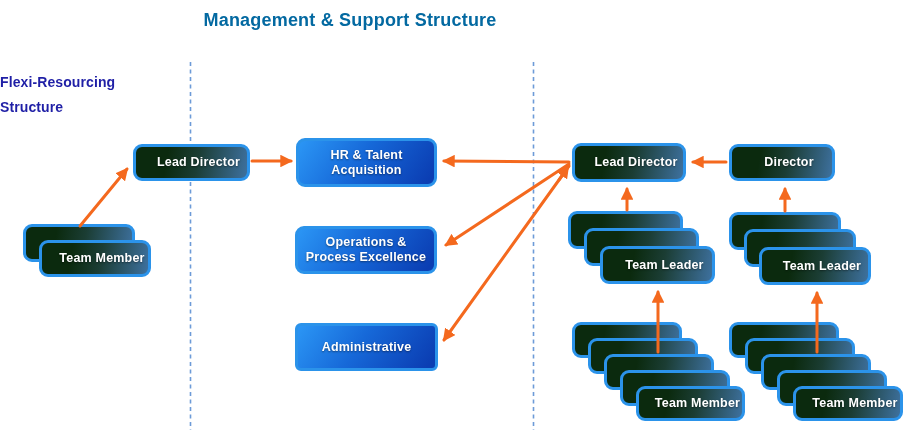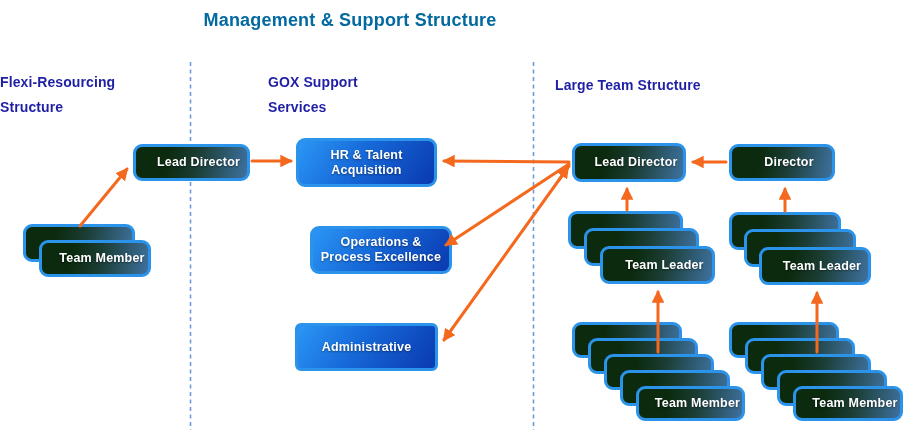--- a/index.html
+++ b/index.html
@@ -36,39 +36,36 @@
 <div class="canvas">
 
   <svg class="layer" width="908" height="433">
     <line x1="190.5" y1="62" x2="190.5" y2="430" stroke="#6d9bd8" stroke-width="1.6" stroke-dasharray="4 3.5"></line>
     <line x1="533.5" y1="62" x2="533.5" y2="430" stroke="#6d9bd8" stroke-width="1.6" stroke-dasharray="4 3.5"></line>
   </svg>
 
   <div class="title">Management &amp; Support Structure</div>
   <div class="section-heading heading-flexi">Flexi-Resourcing
 Structure</div>
-  <div class="section-heading heading-gox">GOX Support
-Services</div>
-  <div class="section-heading heading-large">Large Team Structure</div>
 
   <div class="node dark" style="left:133px;top:144px;width:117px;height:37px;">
     <span>Lead Director</span>
   </div>
   <div>
     <div class="node dark" style="left:23px;top:224px;width:112px;height:38px;"></div>
     <div class="node dark" style="left:39px;top:240px;width:112px;height:37px;">
       <span>Team Member</span>
     </div>
   </div>
 
   <div class="node blue" style="left:296px;top:138px;width:141px;height:49px;">
     <span>HR &amp; Talent
 Acquisition</span>
   </div>
-  <div class="node blue" style="left:295px;top:226px;width:142px;height:48px;margin-left:15px;">
+  <div class="node blue" style="left:295px;top:226px;width:142px;height:48px;">
     <span>Operations &amp;
 Process Excellence</span>
   </div>
   <div class="node blue" style="left:295px;top:323px;width:143px;height:48px;border-radius:6px;">
     <span>Administrative</span>
   </div>
 
   <div class="node dark" style="left:572px;top:143px;width:114px;height:39px;">
     <span>Lead Director</span>
   </div>

